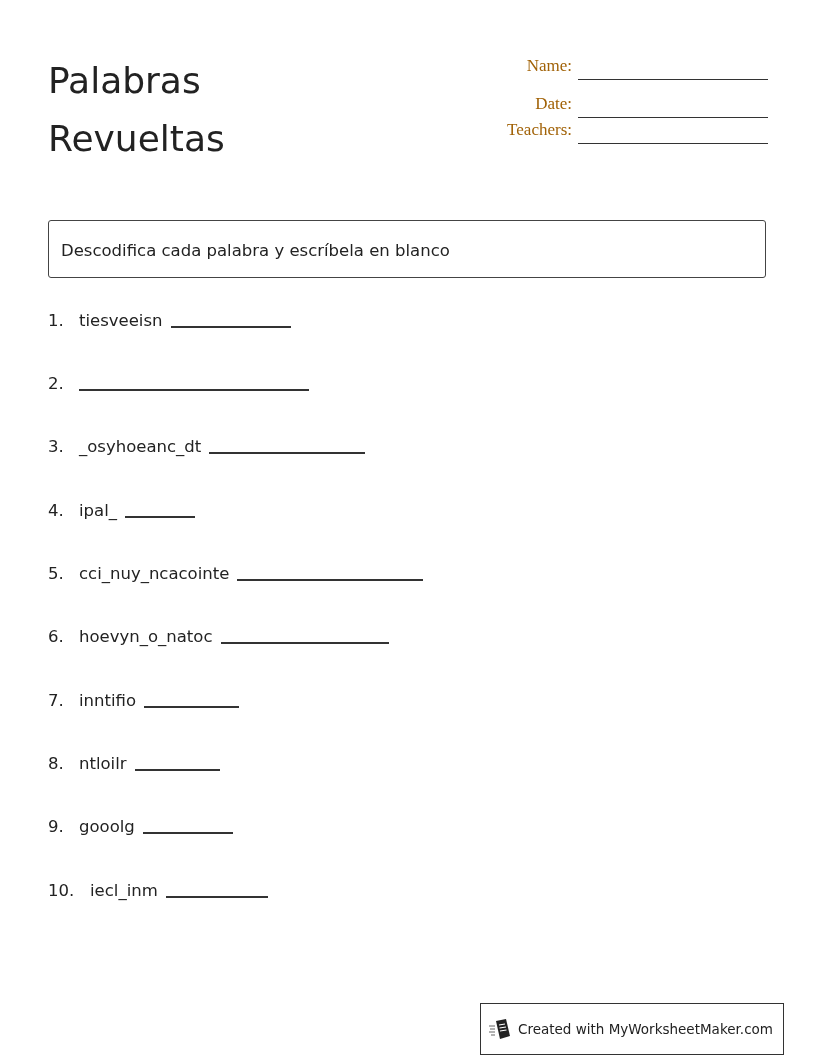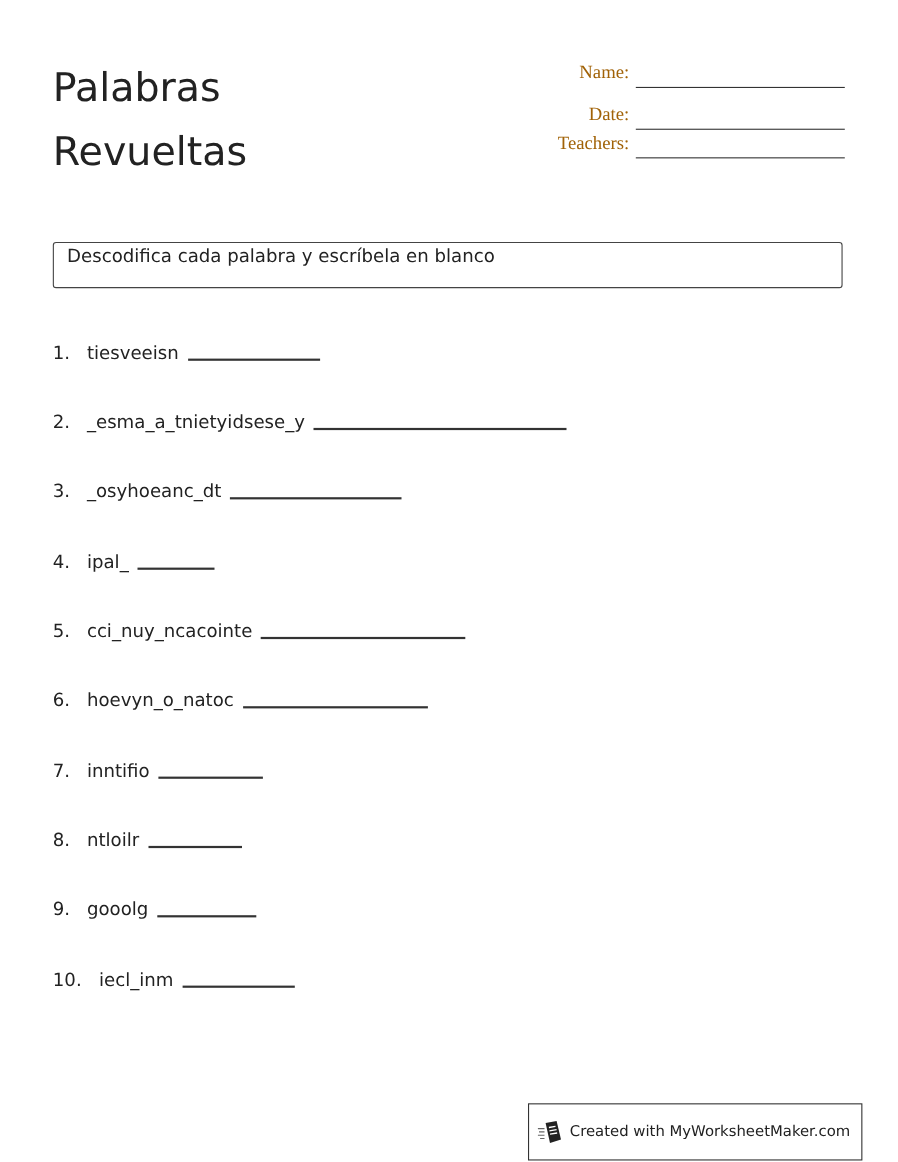--- a/index.html
+++ b/index.html
@@ -11,24 +11,24 @@
     }
     .title span { display: block; }
     .meta { position: absolute; left: 490px; top: 50px; width: 280px; }
     .meta-row { position: absolute; left: 0; width: 280px; height: 30px; }
     .meta-label {
       position: absolute; right: 198px; bottom: 4px;
       font-family: "Liberation Serif", serif; font-size: 17px; color: #a16207; white-space: nowrap;
     }
     .meta-line { position: absolute; left: 88px; right: 2px; bottom: 0; border-bottom: 1.5px solid #333; height: 0; }
     .instructions {
-      position: absolute; left: 48px; top: 220px; width: 718px; height: 42px;
+      position: absolute; left: 48px; top: 220px; width: 718px; height: 58px;
       border: 1px solid #444; border-radius: 3px; box-sizing: border-box;
       font-family: "DejaVu Sans", sans-serif; font-size: 16.5px; color: #222;
-      padding: 2px 12px; line-height: 20px;
+      padding: 20px 12px; line-height: 20px;
     }
     .item {
       position: absolute; left: 48px; height: 30px;
       font-family: "DejaVu Sans", sans-serif; font-size: 16.5px; color: #222;
       display: flex; align-items: flex-end; white-space: nowrap;
     }
     .num { display: inline-block; width: 31px; }
     .num.wide { width: 42px; margin-top: 44px; }
     .word { display: inline-block; margin-right: 8px; }
     .blank { display: inline-block; border-bottom: 2px solid #333; height: 0; margin-bottom: 2px; }
@@ -65,21 +65,20 @@
 
 <div class="instructions">Descodifica cada palabra y escríbela en blanco</div>
 
 <div class="item" style="top:300px;">
   <span class="num">1.</span>
   <span class="word">tiesveeisn</span>
   <span class="blank" style="width:120px;"></span>
 </div>
 <div class="item" style="top:363px;">
   <span class="num">2.</span>
-  <span class="word">_esma_a_tnietyidsese_y</span>
   <span class="blank" style="width:230px;"></span>
 </div>
 <div class="item" style="top:426px;">
   <span class="num">3.</span>
   <span class="word">_osyhoeanc_dt</span>
   <span class="blank" style="width:156px;"></span>
 </div>
 <div class="item" style="top:490px;">
   <span class="num">4.</span>
   <span class="word">ipal_</span>

